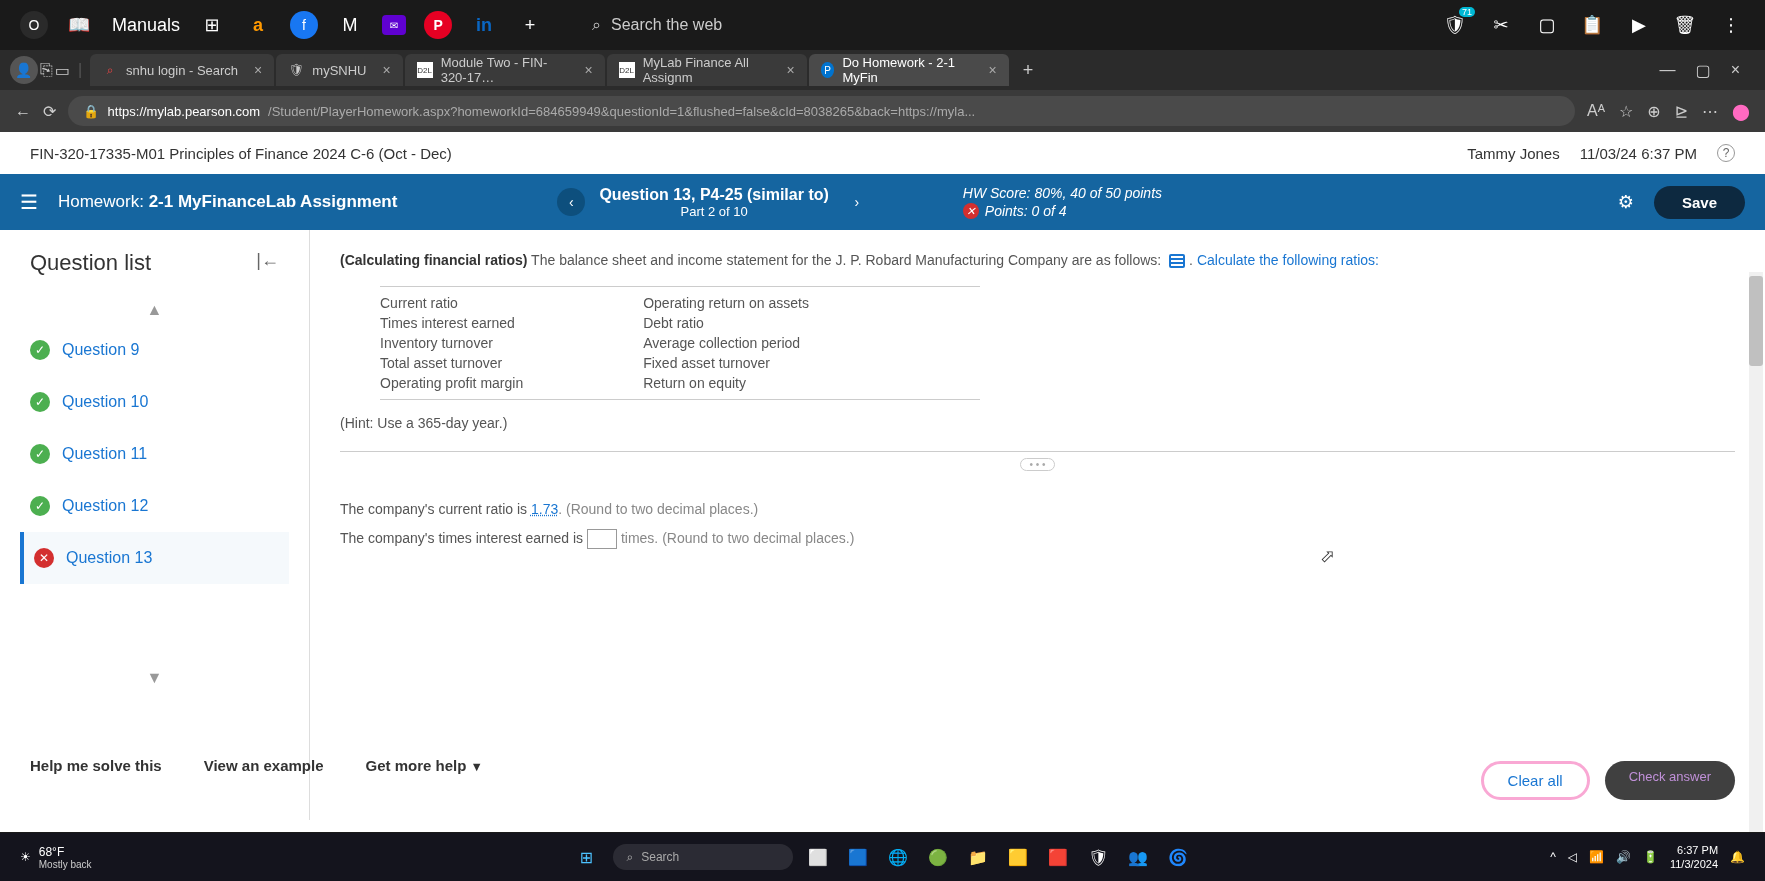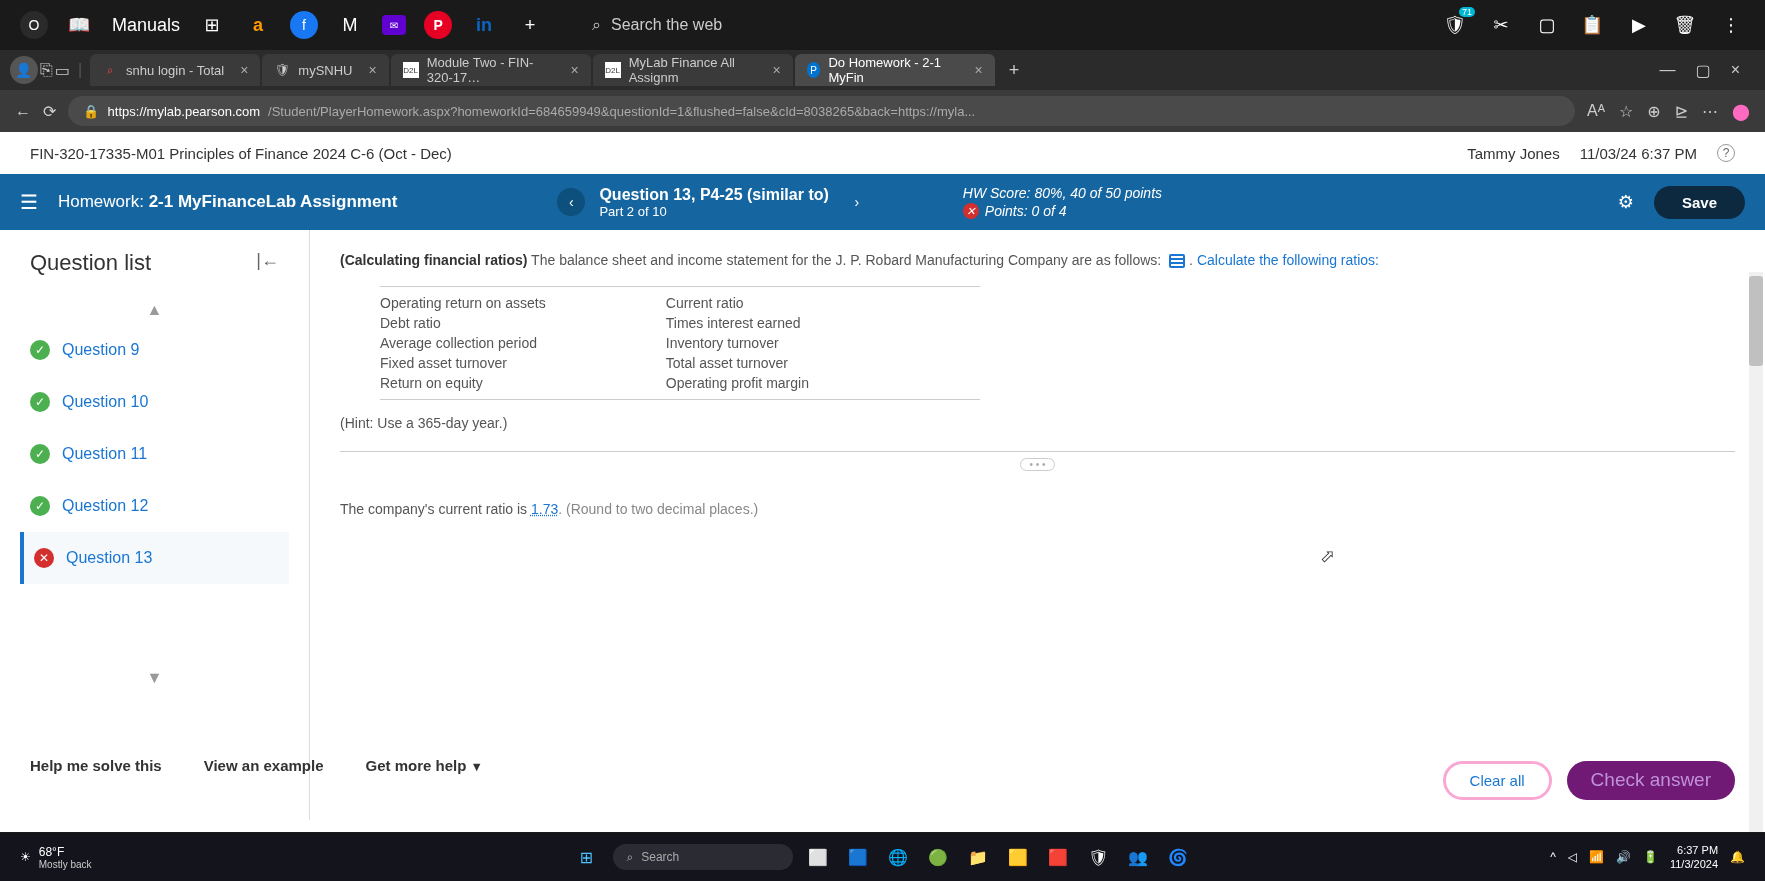--- a/index.html
+++ b/index.html
@@ -34,21 +34,21 @@
 .course-hdr { padding: 12px 30px; display: flex; justify-content: space-between; align-items: center; color: #333; font-size: 15px; }
 .course-hdr .right { display: flex; gap: 20px; align-items: center; }
 
 
 .hw-bar { background: #1565a0; height: 56px; display: flex; align-items: center; padding: 0 20px; color: #fff; }
 .hw-menu { font-size: 20px; margin-right: 20px; }
 .hw-title { font-size: 17px; }
 .hw-title b { font-weight: 700; }
 .q-nav { display: flex; align-items: center; gap: 14px; margin-left: 160px; }
 .q-nav-btn { width: 28px; height: 28px; border-radius: 50%; background: #0d4f7d; display: flex; align-items: center; justify-content: center; font-size: 14px; }
-.q-info { }
+.q-info { text-align: center; }
 .q-info .q-title { font-size: 16px; font-weight: 600; }
 .q-info .q-part { font-size: 13px; }
 .score-info { margin-left: 92px; font-size: 14px; font-style: italic; }
 .score-info .pts { display: flex; align-items: center; gap: 6px; margin-top: 2px; }
 .pts-x { width: 16px; height: 16px; border-radius: 50%; background: #d32f2f; display: flex; align-items: center; justify-content: center; font-size: 11px; }
 .hw-right { margin-left: auto; display: flex; align-items: center; gap: 20px; }
 .gear { font-size: 18px; }
 .save-btn { background: #0d2940; padding: 8px 28px; border-radius: 20px; font-size: 15px; font-weight: 600; }
 
 
@@ -77,21 +77,21 @@
 .hint { margin: 10px 0 20px; font-style: normal; }
 .divider { border: none; border-top: 1px solid #ccc; margin: 15px 0; width: 100%; }
 
 .answer-line { margin: 12px 0; }
 .ans-val { color: #1976d2; text-decoration: underline dotted; }
 .ans-note { color: #888; }
 .ans-input { width: 30px; height: 20px; border: 1px solid #999; display: inline-block; vertical-align: middle; }
 
 .action-row { position: absolute; bottom: 20px; right: 30px; display: flex; gap: 15px; }
 .clear-btn { border: 3px solid #f9a8d4; color: #1976d2; padding: 8px 24px; border-radius: 20px; background: #fff; font-size: 15px; }
-.check-btn { background: #701a75; color: #c090d8; padding: 8px 24px; border-radius: 20px; font-size: 19px; }
+.check-btn { background: #404040; color: #c090d8; padding: 8px 24px; border-radius: 20px; font-size: 13px; }
 
 .help-row { position: absolute; bottom: 58px; left: 30px; display: flex; gap: 42px; font-size: 15px; color: #333; font-weight: 700; }
 .help-row span { cursor: pointer; }
 
 
 .vscroll { position: absolute; right: 2px; top: 140px; width: 14px; height: 590px; background: #f0f0f0; }
 .vscroll-thumb { width: 100%; height: 90px; background: #c0c0c0; border-radius: 3px; margin-top: 4px; }
 
 
 .taskbar { position: absolute; bottom: 0; left: 0; right: 0; height: 48px; background: rgba(20,20,30,0.85); display: flex; align-items: center; padding: 0 20px; color: #fff; font-size: 12px; gap: 15px; }
@@ -134,21 +134,21 @@
   </div>
 </div>
 
 <div class="tab-bar">
   <div class="circle-icon" style="background:#555">👤</div>
   <div class="icon-btn" style="color:#ccc">⎘</div>
   <div class="icon-btn" style="color:#ccc">▭</div>
   <span style="color:#555;margin:0 6px">|</span>
   <div class="tab">
       <span class="tab-icon" style="color:#d44">⌕</span>
-      <span>snhu login - Total</span>
+      <span>snhu login - Search</span>
       <span class="tab-close">×</span>
     </div>
   <div class="tab">
       <span class="tab-icon">🛡</span>
       <span>mySNHU</span>
       <span class="tab-close">×</span>
     </div>
   <div class="tab">
       <span class="tab-icon" style="background:#fff;color:#333;font-size:8px;padding:1px">D2L</span>
       <span>Module Two - FIN-320-17…</span>
@@ -257,40 +257,43 @@
     </div>
 
     <div class="question-area">
       <div class="q-prompt">
         <b>(Calculating financial ratios)</b><span> The balance sheet and income statement for the J. P. Robard Manufacturing Company are as follows:</span>
         <span class="data-icon"></span>.
         <span class="link">Calculate the following ratios:</span>
       </div>
       <div class="ratios-table">
         <div class="ratios-col">
+          <div>Current ratio</div>
+          <div>Times interest earned</div>
+          <div>Inventory turnover</div>
+          <div>Total asset turnover</div>
+          <div>Operating profit margin</div>
+        </div>
+        <div class="ratios-col">
           <div>Operating return on assets</div>
           <div>Debt ratio</div>
           <div>Average collection period</div>
           <div>Fixed asset turnover</div>
           <div>Return on equity</div>
         </div>
-        <div class="ratios-col">
-          <div>Current ratio</div>
-          <div>Times interest earned</div>
-          <div>Inventory turnover</div>
-          <div>Total asset turnover</div>
-          <div>Operating profit margin</div>
-        </div>
       </div>
       <div class="hint">(Hint: Use a 365-day year.)</div>
       <hr class="divider">
       <div style="text-align:center;margin-top:-12px"><span style="border:1px solid #ccc;border-radius:10px;padding:0 8px;font-size:10px;color:#aaa;background:#fff">• • •</span></div>
 
       <div class="answer-line" style="margin-top:30px">
         <span>The company's current ratio is </span><span class="ans-val">1.73</span><span class="ans-note">.  (Round to two decimal places.)</span>
+      </div>
+      <div class="answer-line">
+        <span>The company's times interest earned is </span><input class="ans-input" style=""><span class="ans-note"> times.  (Round to two decimal places.)</span>
       </div>
 
       <div class="action-row">
         <div class="clear-btn">Clear all</div>
         <div class="check-btn">Check answer</div>
       </div>
     </div>
   </div>
 
   <div class="help-row">

